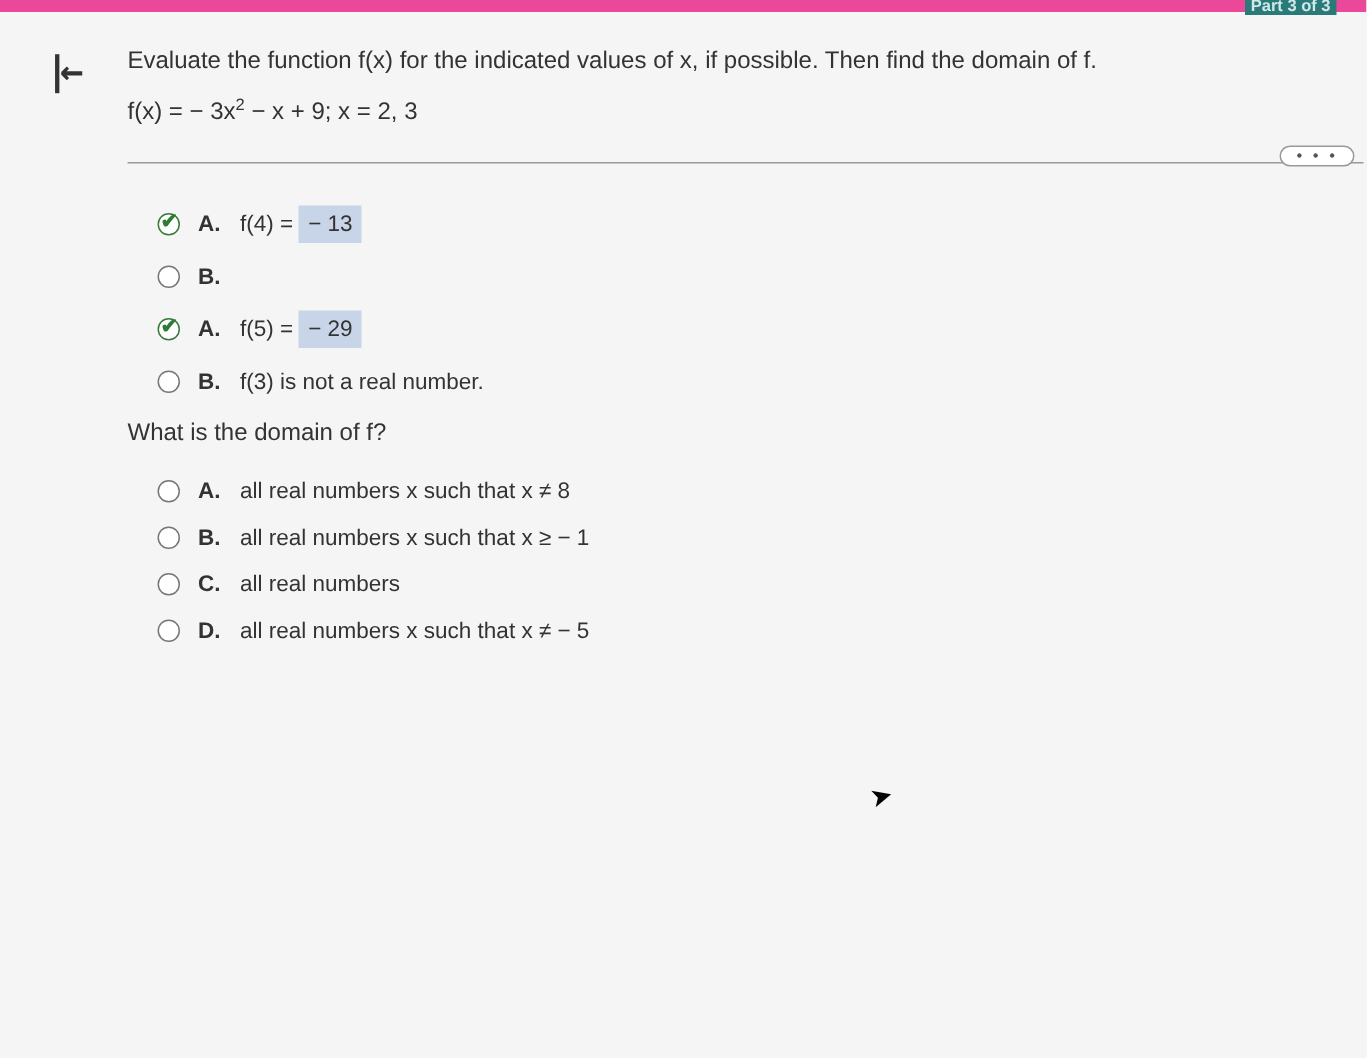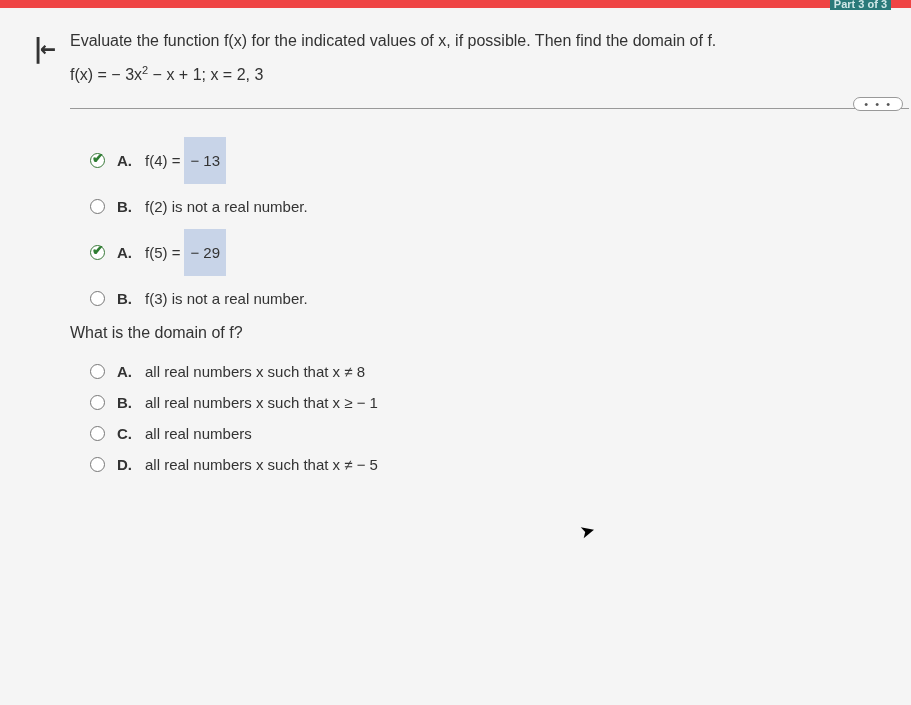--- a/index.html
+++ b/index.html
@@ -7,21 +7,21 @@
       margin: 0;
       padding: 0;
       font-family: Arial, Helvetica, sans-serif;
       background: #f5f5f5;
       color: #333;
       width: 911px;
       height: 705px;
       overflow: hidden;
     }
     .top-bar {
-      background: #ef4444;
+      background: #ec4899;
       height: 8px;
       width: 100%;
       position: relative;
     }
     .top-part-label {
       position: absolute;
       right: 20px;
       top: -2px;
       color: #d0e8e8;
       font-size: 11px;
@@ -42,20 +42,21 @@
       font-size: 26px;
       font-weight: bold;
       color: #333;
       cursor: pointer;
       font-family: monospace;
       letter-spacing: -6px;
     }
     .main-col {
       flex: 1;
       padding-right: 2px;
+      margin-left: 15px;
     }
     .prompt-text {
       font-size: 16px;
       line-height: 1.6;
       margin-bottom: 10px;
     }
     .func-def {
       font-size: 16px;
       margin-bottom: 24px;
     }
@@ -114,21 +115,21 @@
       top: -4px;
       left: 1px;
     }
     .choice-letter {
       font-weight: bold;
       margin-right: 10px;
       min-width: 18px;
     }
     .answer-box {
       background: #c8d4e8;
-      padding: 15px 6px;
+      padding: 4px 6px;
       margin-left: 4px;
       display: inline-block;
     }
     .cursor {
       position: absolute;
       left: 580px;
       top: 520px;
       font-size: 18px;
       color: #000;
       transform: rotate(-15deg);
@@ -143,42 +144,41 @@
 
 <div class="content-wrapper">
   <div class="back-col">
     <span class="back-icon">|←</span>
   </div>
   <div class="main-col">
 
     <div class="prompt-text">Evaluate the function f(x) for the indicated values of x, if possible. Then find the domain of f.</div>
 
     <div class="func-def">
-      <span>f(x) = − 3x</span><sup>2</sup><span> − x + 1; x = 2, 3</span>
+      <span>f(x) = − 3x</span><sup>2</sup><span> − x + 9; x = 2, 3</span>
     </div>
 
     <div style="position:relative;">
       <hr class="hr-line">
       <span class="ellipsis-pill">• • •</span>
     </div>
 
 
     <div class="choice-row">
       <span class="radio selected">
           <span class="check">✔</span>
         </span>
       <span class="choice-letter">A.</span>
       <span>f(4) = </span>
       <span class="answer-box">− 13</span>
     </div>
 
     <div class="choice-row">
       <span class="radio"></span>
       <span class="choice-letter">B.</span>
-      <span>f(2) is not a real number.</span>
     </div>
 
 
     <div class="choice-row">
       <span class="radio selected">
           <span class="check">✔</span>
         </span>
       <span class="choice-letter">A.</span>
       <span>f(5) = </span>
       <span class="answer-box">− 29</span>

